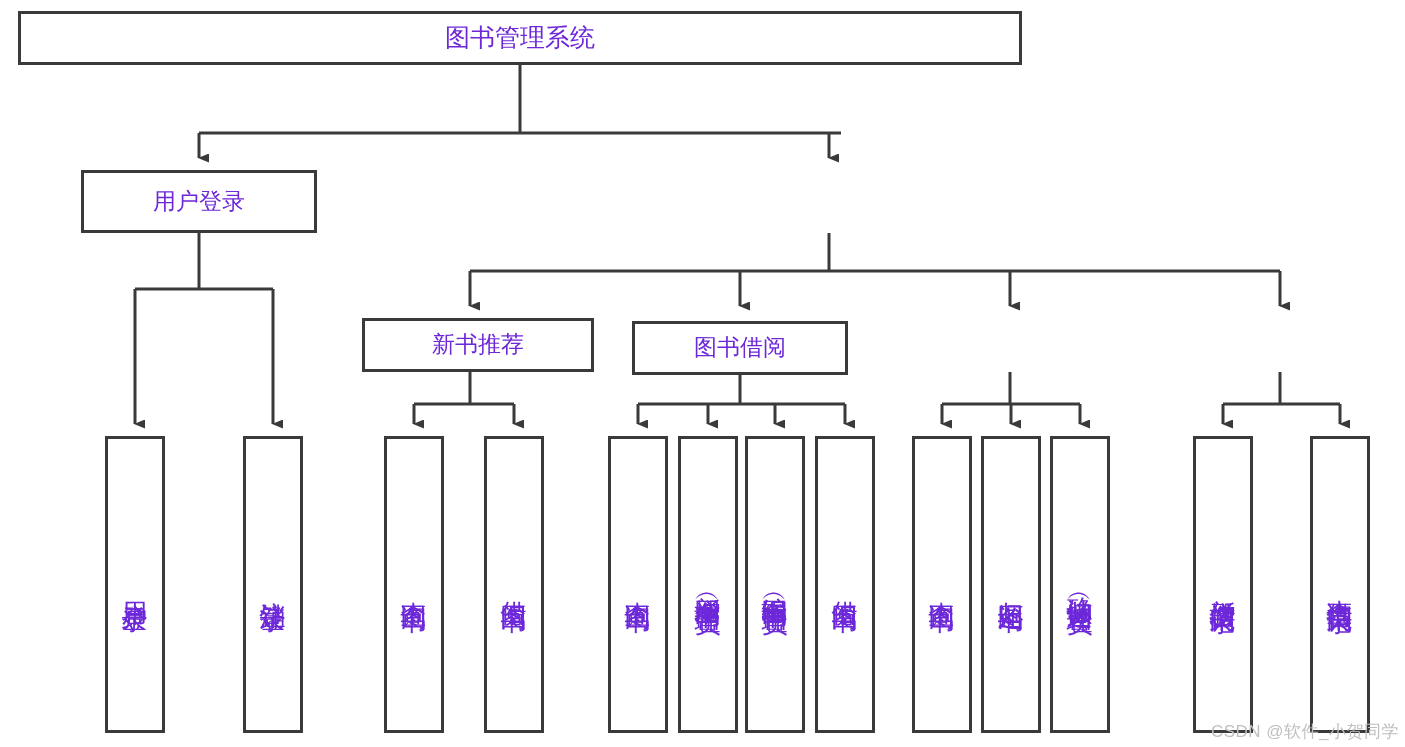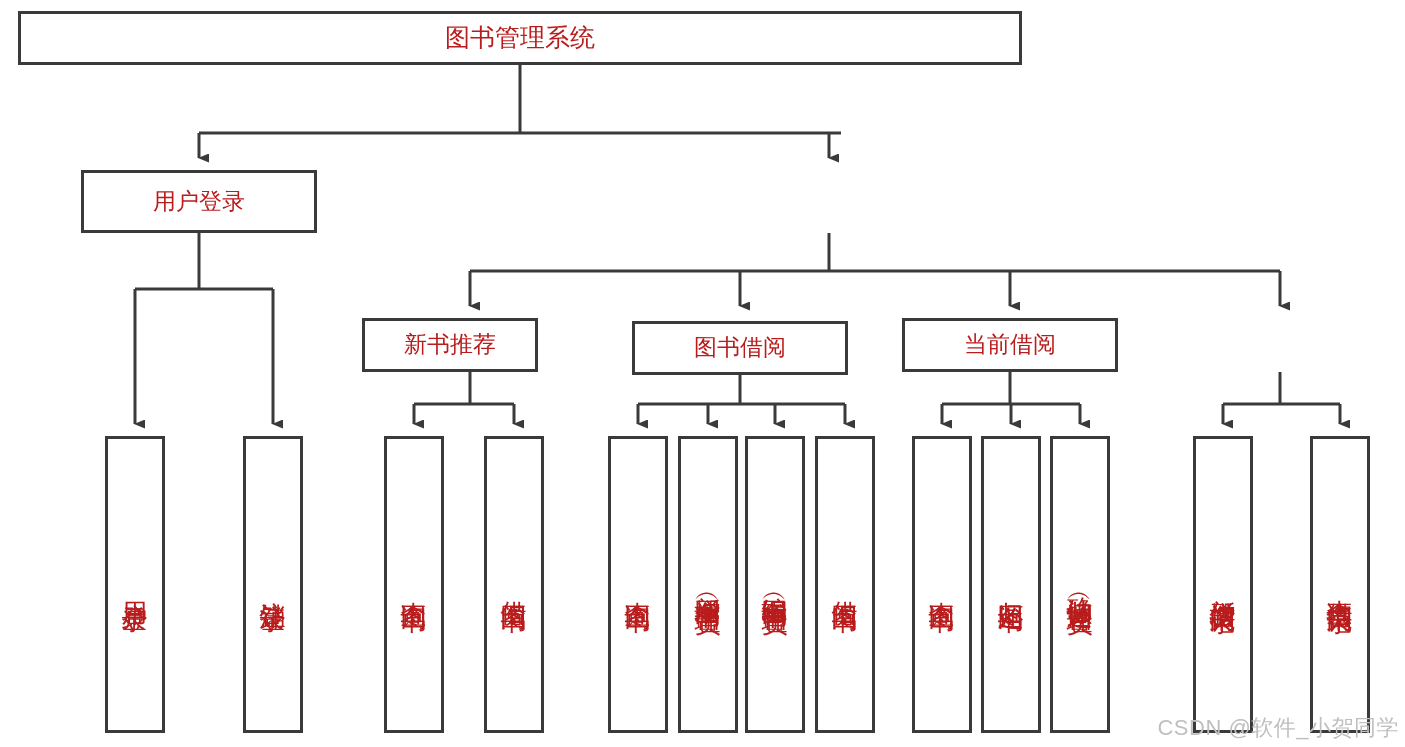--- a/index.html
+++ b/index.html
@@ -28,40 +28,40 @@
     position: absolute;
     box-sizing: border-box;
     background: #ffffff;
     border: 3px solid #3a3a3a;
     display: flex;
     align-items: center;
     justify-content: center;
     overflow: hidden;
   }
   .node-label {
-    color: #b91c1c;
+    color: #6d28d9;
     line-height: 1.18;
     text-align: center;
     white-space: pre;
   }
   .lvl0 .node-label { font-size: 25px; }
   .lvl1 .node-label { font-size: 23px; }
   .lvl2 .node-label { font-size: 23px; }
   .leaf .node-label {
     writing-mode: vertical-rl;
     text-orientation: upright;
     font-size: 26px;
     letter-spacing: 2px;
     line-height: 1;
   }
   #watermark {
     position: absolute;
     right: 6px;
     bottom: 4px;
-    font-size: 22px;
+    font-size: 17px;
     color: #bfbfbf;
     letter-spacing: 0.5px;
     white-space: nowrap;
     pointer-events: none;
   }
 </style>
 </head>
 <body>
 
 <div id="diagram-root">
@@ -117,28 +117,25 @@
   </svg>
 
   <div class="node-box lvl0" style="left:18px; top:11px; width:1004px; height:54px;">
     <span class="node-label">图书管理系统</span>
   </div>
 
   <div class="node-box lvl1" style="left:81px; top:170px; width:236px; height:63px;">
     <span class="node-label">用户登录</span>
   </div>
 
-  <div class="node-box lvl2" style="left:362px; top:318px; width:176px; height:54px;">
+  <div class="node-box lvl2" style="left:362px; top:318px; width:232px; height:54px;">
     <span class="node-label">新书推荐</span>
   </div>
   <div class="node-box lvl2" style="left:632px; top:321px; width:216px; height:54px;">
     <span class="node-label">图书借阅</span>
-  </div>
-  <div class="node-box lvl2" style="left:902px; top:318px; width:216px; height:54px;">
-    <span class="node-label">当前借阅</span>
   </div>
 
   <div class="node-box leaf" style="left:105px; top:436px; width:60px; height:297px;">
     <span class="node-label">用户登录</span>
   </div>
   <div class="node-box leaf" style="left:243px; top:436px; width:60px; height:297px;">
     <span class="node-label">注销登录</span>
   </div>
 
   <div class="node-box leaf" style="left:384px; top:436px; width:60px; height:297px;">

